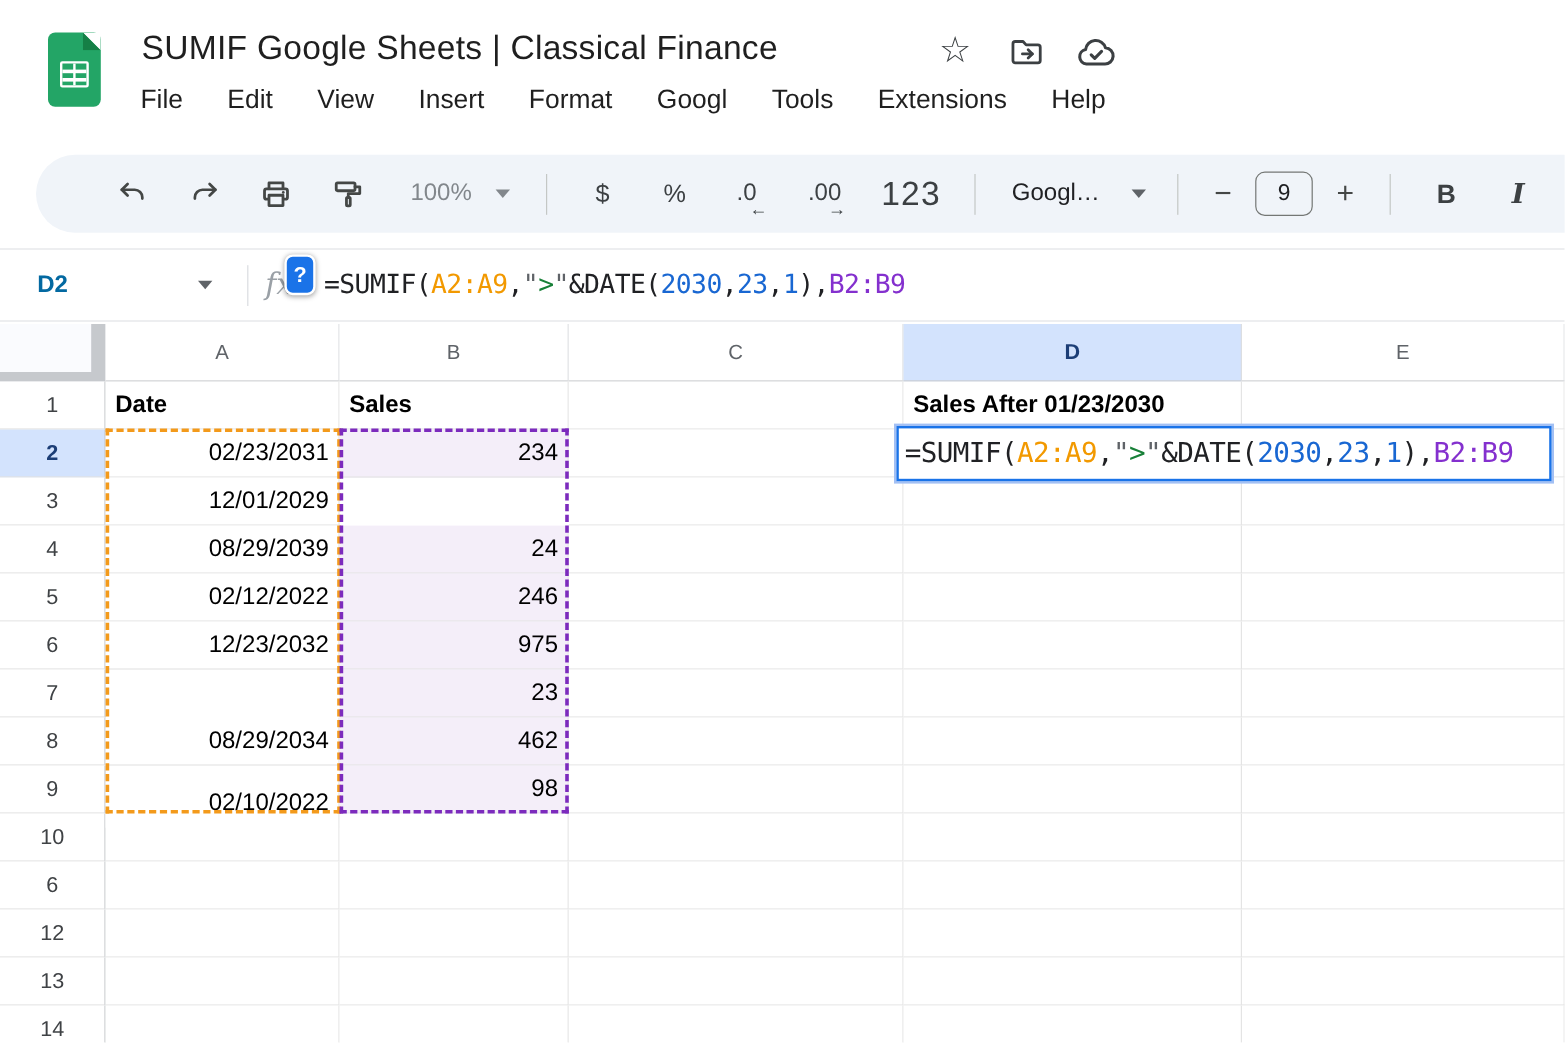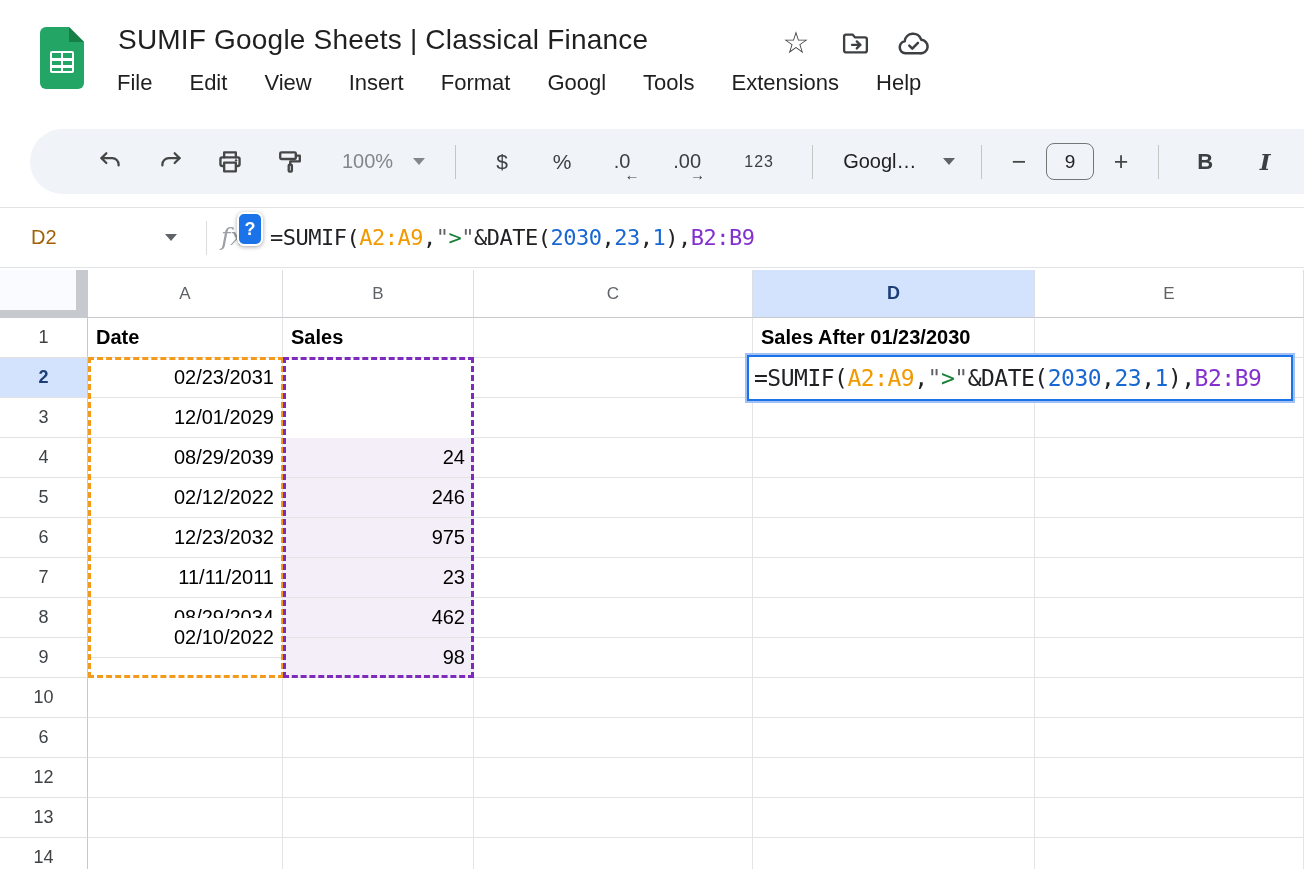--- a/index.html
+++ b/index.html
@@ -38,36 +38,36 @@
           width:30px; height:34px; margin:0 15px; flex:0 0 auto; }
   .tbtn svg { stroke:#444746; fill:none; stroke-width:2; stroke-linecap:round; stroke-linejoin:round; }
   .tdiv { width:1px; height:34px; background:#c4c7c5; margin:0 16px; flex:0 0 auto; }
   .caret { width:0; height:0; border-left:6px solid transparent; border-right:6px solid transparent;
            border-top:7px solid #5f6368; }
   .zoom-group { display:flex; align-items:center; gap:20px; margin:0 14px 0 22px; }
   .zoom-label { font-size:20px; color:#82878c; }
   .fmt-label { font-size:21px; color:#3c4043; }
   .dec-wrap { position:relative; font-size:20px; color:#3c4043; font-weight:500; }
   .dec-arr { position:absolute; font-size:15px; font-weight:400; bottom:-10px; }
-  .t123 { font-size:16px; letter-spacing:1px; color:#3c4043; font-weight:500; }
+  .t123 { font-size:28px; letter-spacing:1px; color:#3c4043; font-weight:500; }
   .font-group { display:flex; align-items:center; margin:0 10px 0 14px; }
   .font-name { font-size:20px; color:#202124; width:100px; }
   .size-group { display:flex; align-items:center; gap:14px; margin:0 8px; }
   .size-btn { font-size:25px; color:#444746; width:26px; text-align:center; }
   .size-box { width:48px; height:37px; border:1.5px solid #747775; border-radius:8px;
               display:flex; align-items:center; justify-content:center; font-size:19px; color:#202124; }
   .bold-btn { font-size:22px; font-weight:700; color:#3c4043; }
   .italic-btn { font-size:23px; font-style:italic; font-family:"DejaVu Serif", serif;
                 font-weight:600; color:#3c4043; }
 
   
   .fbar { position:absolute; left:0; top:207px; width:1304px; height:61px; background:#fff;
           border-top:1px solid #e1e3e6; border-bottom:1px solid #e1e3e6; }
   .name-box { position:absolute; left:31px; top:0; height:59px; display:flex; align-items:center;
-              font-size:20px; color:#a16207; }
+              font-size:20px; color:#0369a1;font-weight:bold; }
   .nb-caret { position:absolute; left:165px; top:26px; }
   .fb-div { position:absolute; left:206px; top:13px; width:1px; height:34px; background:#dadce0; }
   .fx { position:absolute; left:221px; top:14px; font-family:"DejaVu Serif", serif; font-style:italic;
         font-size:25px; color:#9aa0a6; }
   .help-badge { position:absolute; left:237px; top:4px; width:26px; height:34px; background:#1a73e8;
                 border:2.5px solid #fff; border-radius:7px; box-shadow:0 1px 4px rgba(0,0,0,.35);
                 color:#fff; font-size:18px; font-weight:700; display:flex; align-items:center;
                 justify-content:center; z-index:2; }
   .fb-formula { position:absolute; left:270px; top:0; height:59px; display:flex; align-items:center;
                 font-family:"DejaVu Sans Mono", monospace; font-size:22px; letter-spacing:-.5px;
@@ -247,20 +247,21 @@
       <div class="rowhdr" style="top: 448px;">6</div>
       <div class="rowhdr" style="top: 488px;">12</div>
       <div class="rowhdr" style="top: 528px;">13</div>
       <div class="rowhdr" style="top: 568px;">14</div>
       <div class="cell bold" style="left: 88px; width: 195px; top: 48px;">Date</div>
       <div class="cell bold" style="left: 283px; width: 191px; top: 48px;">Sales</div>
       <div class="cell" style="left: 474px; width: 279px; top: 48px;"></div>
       <div class="cell bold" style="left: 753px; width: 282px; top: 48px;">Sales After 01/23/2030</div>
       <div class="cell" style="left: 1035px; width: 269px; top: 48px;"></div>
       <div class="cell right" style="left: 88px; width: 195px; top: 88px;">02/23/2031</div>
+      <div class="cell right bfill" style="left: 283px; width: 191px; top: 88px;">234</div>
       <div class="cell" style="left: 474px; width: 279px; top: 88px;"></div>
       <div class="cell" style="left: 753px; width: 282px; top: 88px;"></div>
       <div class="cell" style="left: 1035px; width: 269px; top: 88px;"></div>
       <div class="cell right" style="left: 88px; width: 195px; top: 128px;">12/01/2029</div>
       <div class="cell" style="left: 474px; width: 279px; top: 128px;"></div>
       <div class="cell" style="left: 753px; width: 282px; top: 128px;"></div>
       <div class="cell" style="left: 1035px; width: 269px; top: 128px;"></div>
       <div class="cell right" style="left: 88px; width: 195px; top: 168px;">08/29/2039</div>
       <div class="cell right bfill" style="left: 283px; width: 191px; top: 168px;">24</div>
       <div class="cell" style="left: 474px; width: 279px; top: 168px;"></div>
@@ -269,31 +270,30 @@
       <div class="cell right" style="left: 88px; width: 195px; top: 208px;">02/12/2022</div>
       <div class="cell right bfill" style="left: 283px; width: 191px; top: 208px;">246</div>
       <div class="cell" style="left: 474px; width: 279px; top: 208px;"></div>
       <div class="cell" style="left: 753px; width: 282px; top: 208px;"></div>
       <div class="cell" style="left: 1035px; width: 269px; top: 208px;"></div>
       <div class="cell right" style="left: 88px; width: 195px; top: 248px;">12/23/2032</div>
       <div class="cell right bfill" style="left: 283px; width: 191px; top: 248px;">975</div>
       <div class="cell" style="left: 474px; width: 279px; top: 248px;"></div>
       <div class="cell" style="left: 753px; width: 282px; top: 248px;"></div>
       <div class="cell" style="left: 1035px; width: 269px; top: 248px;"></div>
-      <div class="cell right" style="left: 88px; width: 195px; top: 288px;">11/11/2011</div>
       <div class="cell right bfill" style="left: 283px; width: 191px; top: 288px;">23</div>
       <div class="cell" style="left: 474px; width: 279px; top: 288px;"></div>
       <div class="cell" style="left: 753px; width: 282px; top: 288px;"></div>
       <div class="cell" style="left: 1035px; width: 269px; top: 288px;"></div>
       <div class="cell right" style="left: 88px; width: 195px; top: 328px;">08/29/2034</div>
       <div class="cell right bfill" style="left: 283px; width: 191px; top: 328px;">462</div>
       <div class="cell" style="left: 474px; width: 279px; top: 328px;"></div>
       <div class="cell" style="left: 753px; width: 282px; top: 328px;"></div>
       <div class="cell" style="left: 1035px; width: 269px; top: 328px;"></div>
-      <div class="cell right" style="left: 88px; width: 195px; top: 348px;">02/10/2022</div>
+      <div class="cell right" style="left: 88px; width: 195px; top: 380px;">02/10/2022</div>
       <div class="cell right bfill" style="left: 283px; width: 191px; top: 368px;">98</div>
       <div class="cell" style="left: 474px; width: 279px; top: 368px;"></div>
       <div class="cell" style="left: 753px; width: 282px; top: 368px;"></div>
       <div class="cell" style="left: 1035px; width: 269px; top: 368px;"></div>
       <div class="cell" style="left: 88px; width: 195px; top: 408px;"></div>
       <div class="cell" style="left: 283px; width: 191px; top: 408px;"></div>
       <div class="cell" style="left: 474px; width: 279px; top: 408px;"></div>
       <div class="cell" style="left: 753px; width: 282px; top: 408px;"></div>
       <div class="cell" style="left: 1035px; width: 269px; top: 408px;"></div>
       <div class="cell" style="left: 88px; width: 195px; top: 448px;"></div>

